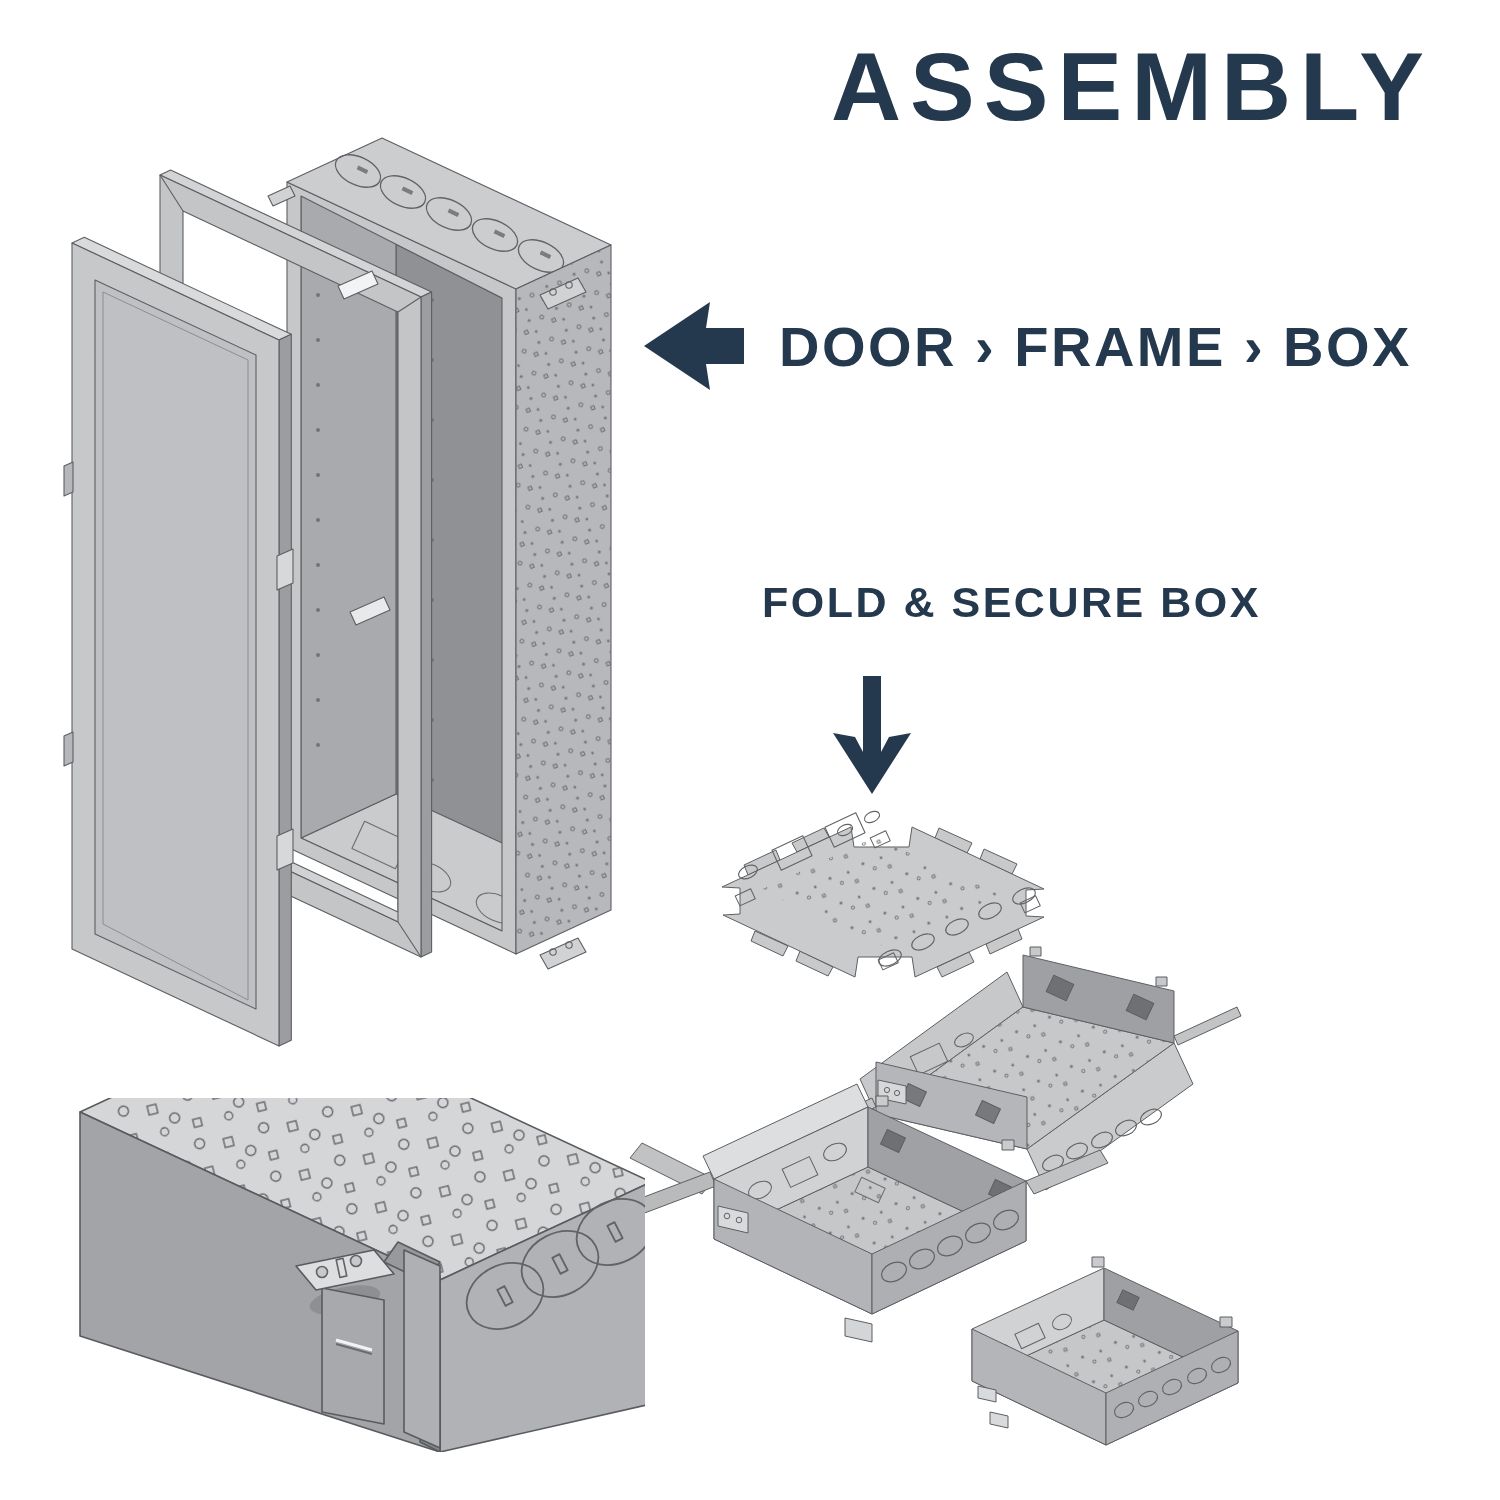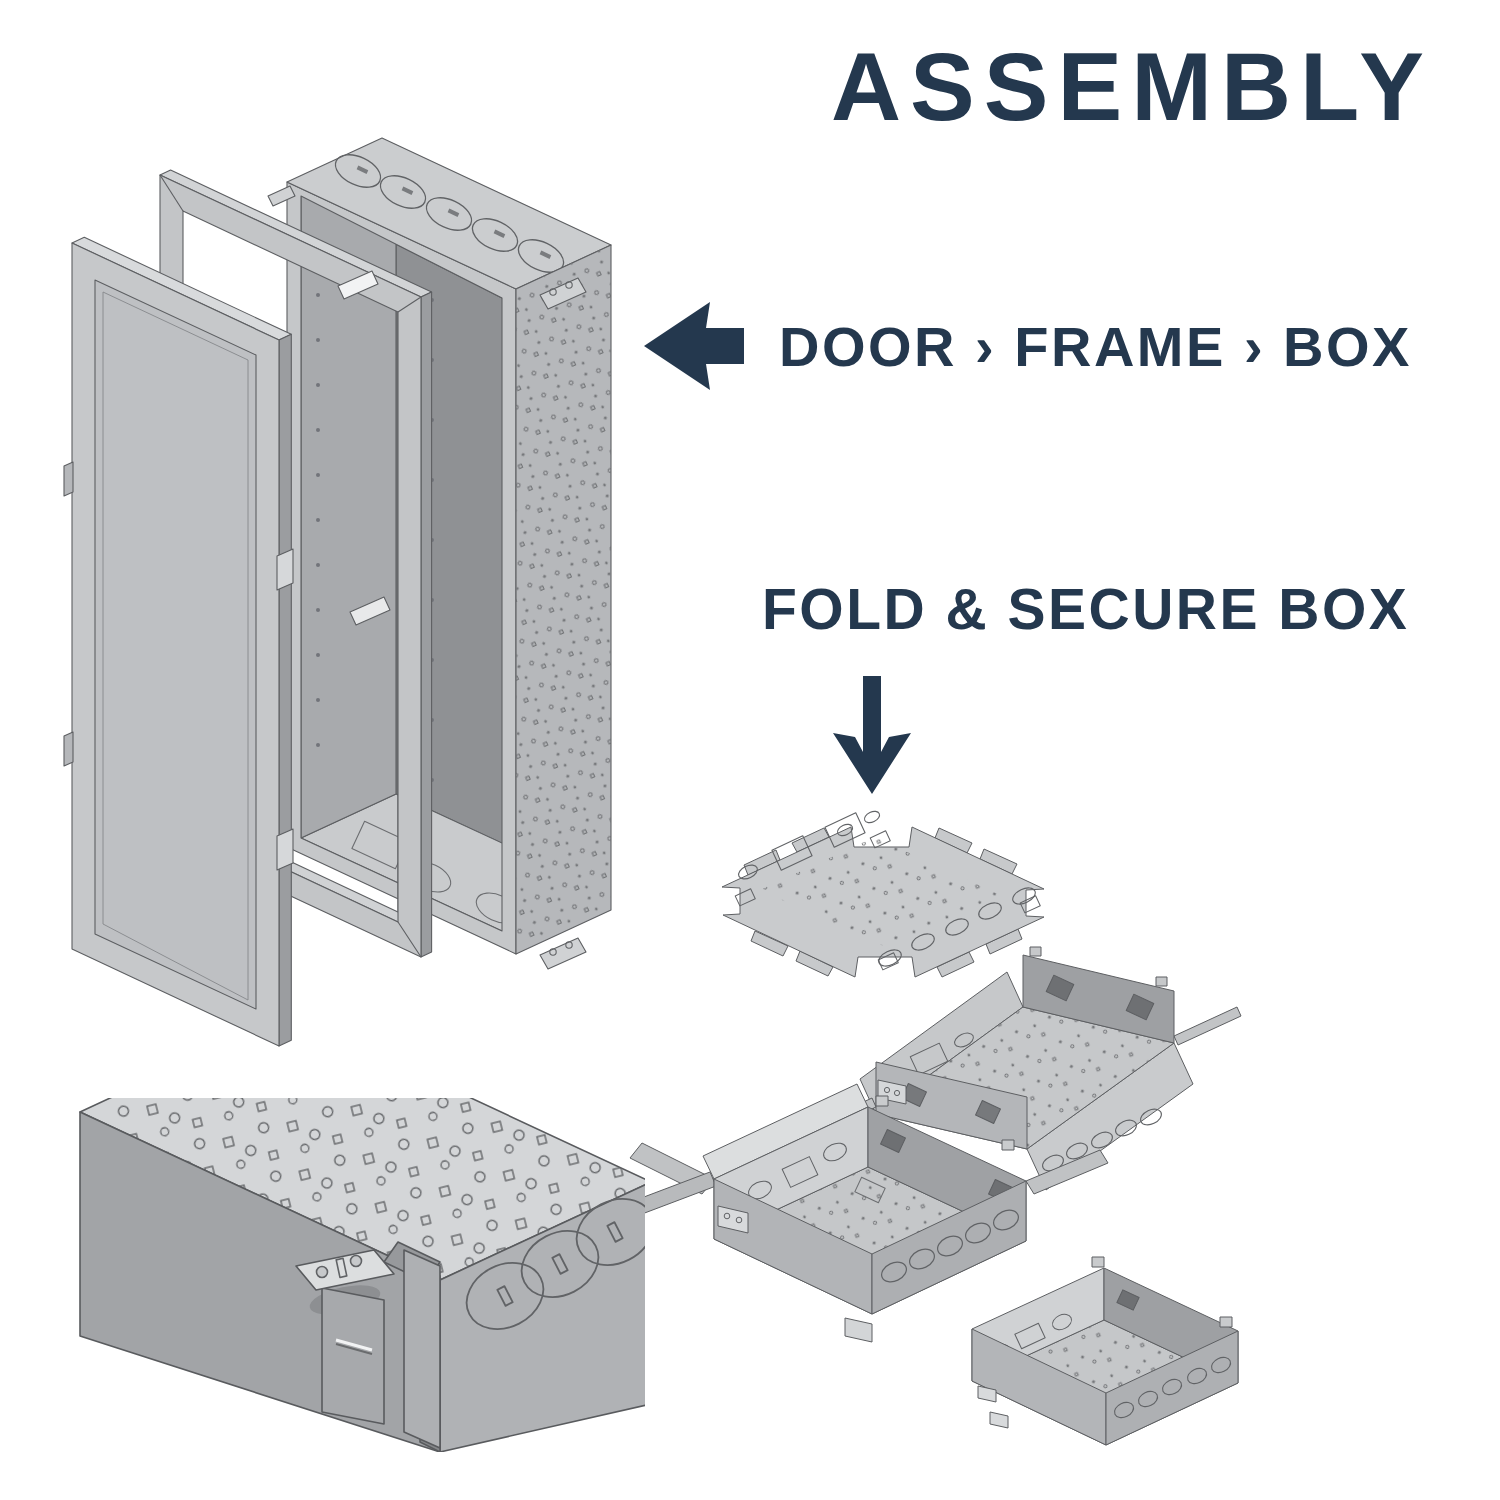--- a/index.html
+++ b/index.html
@@ -6,21 +6,21 @@
     --navy:#24384E;
     --background:#FFFFFF;
   }
   html,body{margin:0;padding:0;background:var(--background);}
   .canvas{position:relative;width:1500px;height:1500px;background:var(--background);overflow:hidden;
           font-family:"Liberation Sans",sans-serif;}
   .art{position:absolute;left:0;top:0;}
   .label{position:absolute;color:var(--navy);font-weight:bold;white-space:nowrap;line-height:1;}
   .title{left:831px;top:38px;font-size:97px;letter-spacing:9px;}
   .route{left:779px;top:319px;font-size:56px;letter-spacing:2.5px;}
-  .fold{left:762px;top:581px;font-size:57px;letter-spacing:2.5px;}
+  .fold{left:762px;top:581px;font-size:43px;letter-spacing:2.5px;}
 </style>
 </head>
 <body>
 
 <div class="canvas">
 
 <svg class="art" width="1500" height="1500" viewBox="0 0 1500 1500">
   <defs>
     <pattern id="pHolesSide" width="30" height="24" patternUnits="userSpaceOnUse" patternTransform="rotate(-24)">
       <circle cx="6" cy="6" r="2" fill="none" stroke="#6a6c6f" stroke-width="1"></circle>

